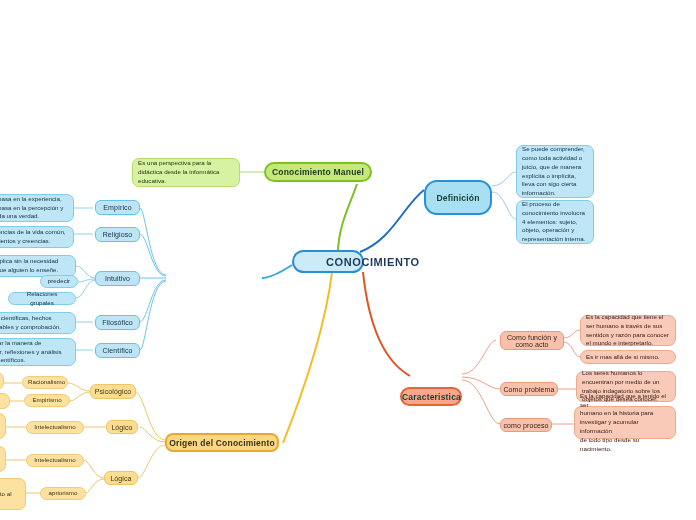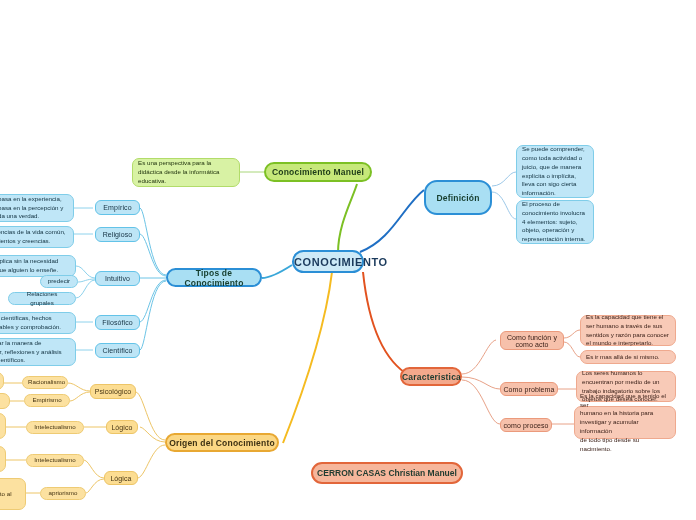--- a/index.html
+++ b/index.html
@@ -16,33 +16,33 @@
     border-radius:9px;
     white-space:pre-line;
   }
   .node .lbl{display:block;width:100%;}
 
   
   .n-center{
     border:2px solid #2b8fd6;background:#cdeaf7;
     border-radius:13px;
     font-size:11px;font-weight:bold;color:#1b3a5c;
-    letter-spacing:.6px;justify-content:center;text-align:center;
+    letter-spacing:.6px;justify-content:center;text-align:center;padding-left:32px;
   }
 
   
   .n-main{
     border:2px solid #2b8fd6;background:#a9dff3;
     border-radius:13px;
     font-size:8.5px;font-weight:bold;color:#163e2e;
     justify-content:center;text-align:center;letter-spacing:.2px;
   }
   .n-main.green{border-color:#7cc024;background:#c6e87a;color:#1d3a18;}
-  .n-main.orange{border-color:#e2663a;background:#f4a98c;color:#1f3b30;}
-  .n-main.yellow{border-color:#e8a832;background:#fbd784;color:#3d3113;}
+  .n-main.orange{border-color:#e2663a;background:#f4a98c;color:#1f3b30;margin-top:20px;}
+  .n-main.yellow{border-color:#e8a832;background:#fbd784;color:#3d3113;border-radius:8px;}
 
   
   .n-sub{
     border:1px solid #63c3e8;background:#bde5f6;
     border-radius:6px;font-size:7px;color:#143041;
     justify-content:center;text-align:center;letter-spacing:.1px;
   }
   .n-sub.orange{border-color:#eb9a7c;background:#f7c1ab;color:#3a2018;}
   .n-sub.yellow{border-color:#eec濃;}
   .n-sub.yellow{border-color:#edc567;background:#fcdd92;color:#453413;}
@@ -160,23 +160,20 @@
 información.</span>
   </div>
   <div class="node n-leaf" style="left:516px;top:200px;width:78px;height:44px;">
     <span class="lbl">El proceso de
 conocimiento involucra
 4 elementos: sujeto,
 objeto, operación y
 representación interna.</span>
   </div>
 
-  <div class="node n-main" style="left:166px;top:268px;width:96px;height:19px;">
-    <span class="lbl">Tipos de Conocimiento</span>
-  </div>
 
   <div class="node n-sub" style="left:95px;top:200px;width:45px;height:15px;">
     <span class="lbl">Empírico</span>
   </div>
   <div class="node n-leaf" style="left:-8px;top:194px;width:82px;height:28px;">
     <span class="lbl">basa en la experiencia,
 basa en la percepción y
 da una verdad.</span>
   </div>
 
@@ -296,17 +293,14 @@
   <div class="node n-leaf yellow ctr" style="left:40px;top:487px;width:46px;height:13px;">
     <span class="lbl">apriorismo</span>
   </div>
   <div class="node n-leaf yellow ctr" style="left:-24px;top:446px;width:30px;height:26px;">
     <span class="lbl"></span>
   </div>
   <div class="node n-leaf yellow ctr" style="left:-18px;top:478px;width:44px;height:32px;">
     <span class="lbl">nto al</span>
   </div>
 
-  <div class="node n-author" style="left:311px;top:462px;width:152px;height:22px;">
-    <span class="lbl">CERRON CASAS Christian Manuel</span>
-  </div>
 
 </div>
 
 </body></html>

